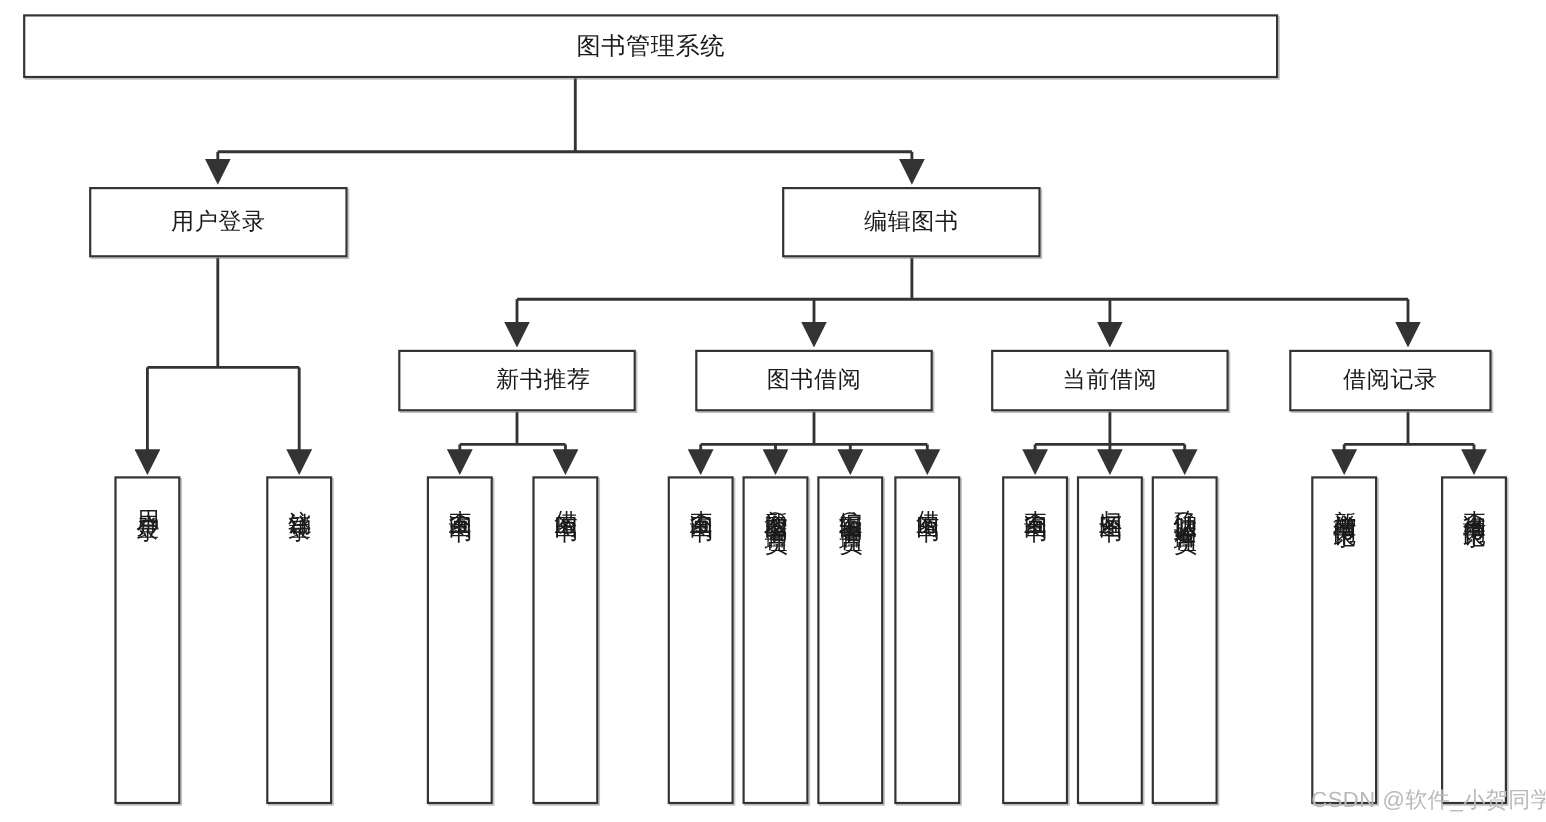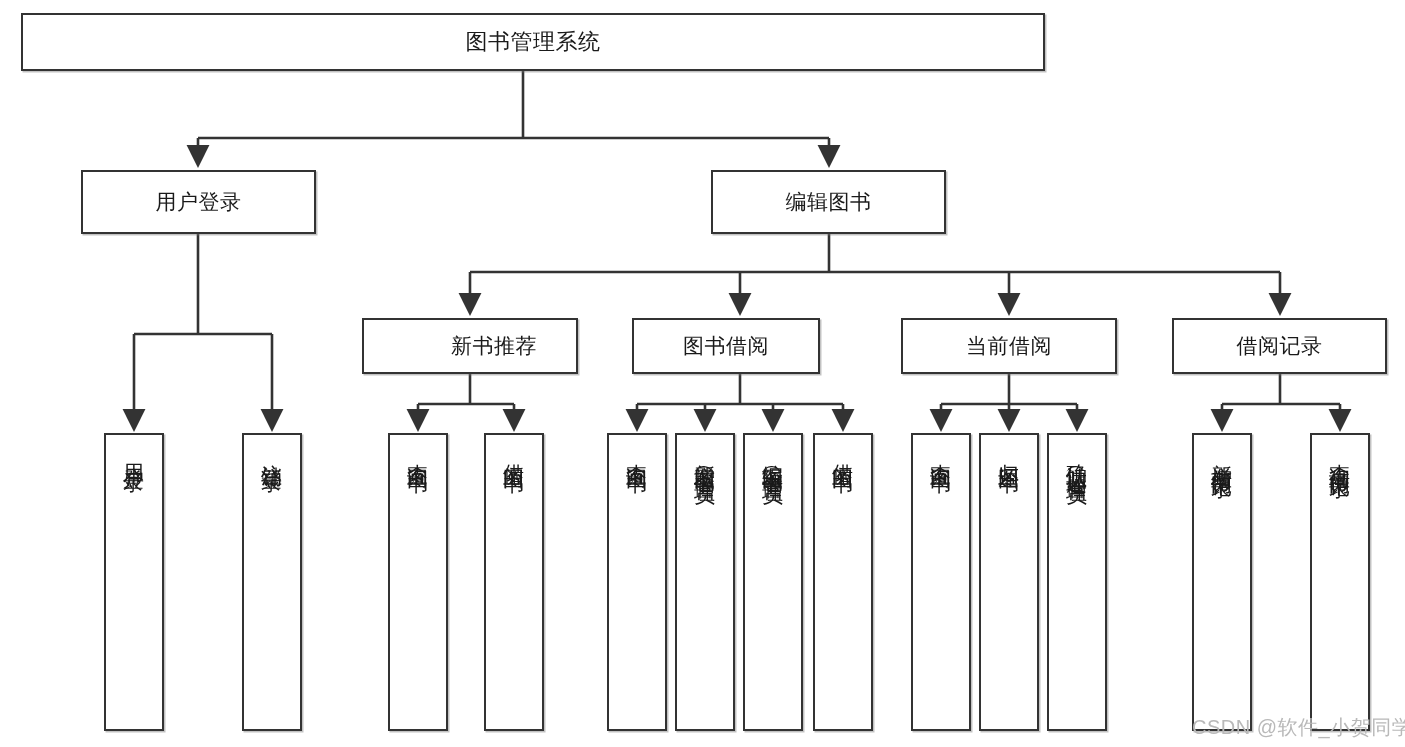--- a/index.html
+++ b/index.html
@@ -121,41 +121,41 @@
       <path d="M 1009 404 L 1009 428" marker-end="url(#arrow)"></path>
       <path d="M 1077 404 L 1077 428" marker-end="url(#arrow)"></path>
 
       <path d="M 1280 374 L 1280 404"></path>
       <path d="M 1222 404 L 1340 404"></path>
       <path d="M 1222 404 L 1222 428" marker-end="url(#arrow)"></path>
       <path d="M 1340 404 L 1340 428" marker-end="url(#arrow)"></path>
     </g>
   </svg>
 
-  <div class="node root horizontal" style="left:21px; top:13px; width:1024px; height:58px;">
+  <div class="node root horizontal" style="left:21px; top:13px; width:1141px; height:58px;">
     <span class="label">图书管理系统</span>
   </div>
 
   <div class="node horizontal" style="left:81px; top:170px; width:235px; height:64px;">
     <span class="label">用户登录</span>
   </div>
   <div class="node horizontal" style="left:711px; top:170px; width:235px; height:64px;">
     <span class="label">编辑图书</span>
   </div>
 
   <div class="node horizontal" style="left:362px; top:318px; width:216px; height:56px;padding-left:48px;">
     <span class="label">新书推荐</span>
   </div>
-  <div class="node horizontal" style="left:632px; top:318px; width:188px; height:56px;">
+  <div class="node horizontal" style="left:632px; top:318px; width:216px; height:56px;">
     <span class="label">图书借阅</span>
   </div>
   <div class="node horizontal" style="left:901px; top:318px; width:216px; height:56px;">
     <span class="label">当前借阅</span>
   </div>
-  <div class="node horizontal" style="left:1172px; top:318px; width:215px; height:56px;">
+  <div class="node horizontal" style="left:1172px; top:318px; width:184px; height:56px;">
     <span class="label">借阅记录</span>
   </div>
 
   <div class="node vertical" style="left:104px; top:433px; width:60px; height:298px;">
     <span class="label">用户登录</span>
   </div>
   <div class="node vertical" style="left:242px; top:433px; width:60px; height:298px;">
     <span class="label">注销登录</span>
   </div>
 

